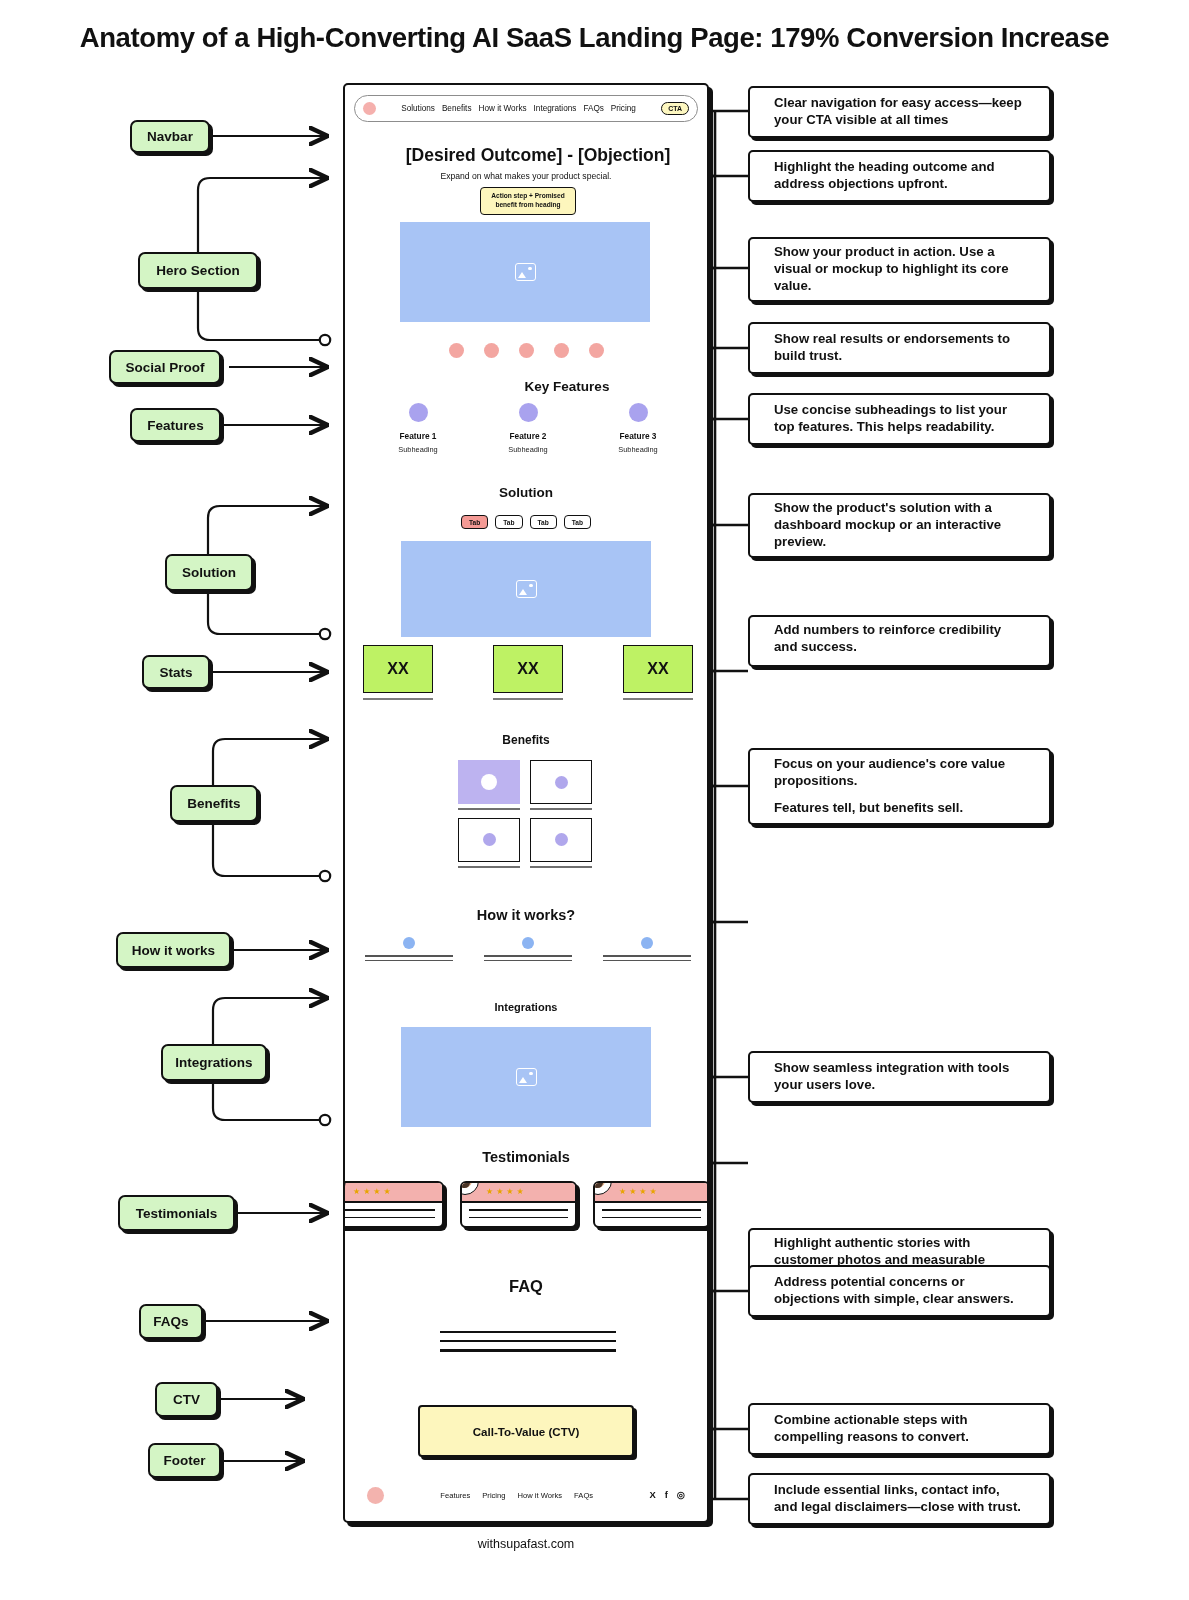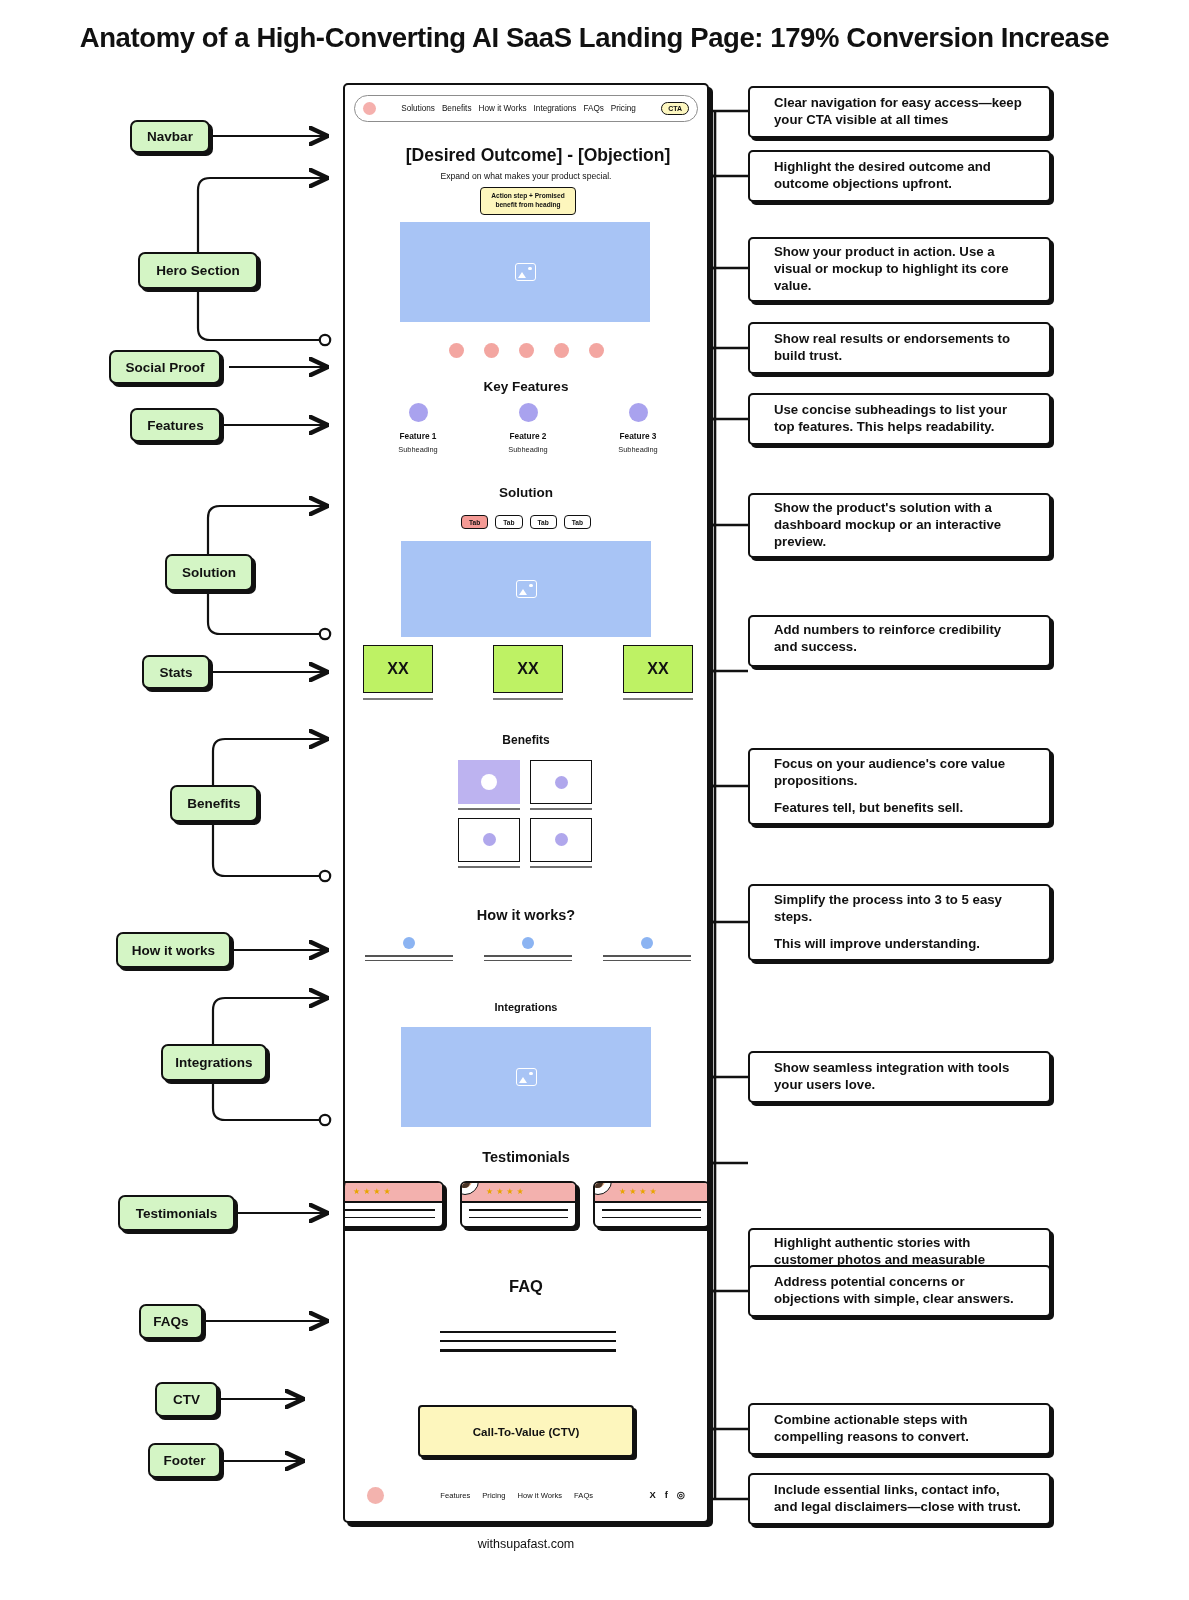--- a/index.html
+++ b/index.html
@@ -273,44 +273,40 @@
   <div class="chip" style="left:161px;top:1044px;width:106px;height:37px;">Integrations</div>
   <div class="chip" style="left:118px;top:1195px;width:117px;height:36px;">Testimonials</div>
   <div class="chip" style="left:139px;top:1304px;width:64px;height:35px;">FAQs</div>
   <div class="chip" style="left:155px;top:1382px;width:63px;height:35px;">CTV</div>
   <div class="chip" style="left:148px;top:1443px;width:73px;height:35px;">Footer</div>
 
   <div class="note" style="left:748px;top:86px;width:303px;height:52px;">
     <p>Clear navigation for easy access—keep your CTA visible at all times</p>
   </div>
   <div class="note" style="left:748px;top:150px;width:303px;height:52px;">
-    <p>Highlight the desired outcome and outcome objections upfront.</p>
+    <p>Highlight the heading outcome and address objections upfront.</p>
   </div>
   <div class="note" style="left:748px;top:237px;width:303px;height:65px;">
     <p>Show your product in action. Use a visual or mockup to highlight its core value.</p>
   </div>
   <div class="note" style="left:748px;top:322px;width:303px;height:52px;">
     <p>Show real results or endorsements to build trust.</p>
   </div>
   <div class="note" style="left:748px;top:393px;width:303px;height:52px;">
     <p>Use concise subheadings to list your top features. This helps readability.</p>
   </div>
   <div class="note" style="left:748px;top:493px;width:303px;height:65px;">
     <p>Show the product's solution with a dashboard mockup or an interactive preview.</p>
   </div>
   <div class="note" style="left:748px;top:615px;width:303px;height:52px;justify-content:flex-end;">
     <p>Add numbers to reinforce credibility and success.</p>
   </div>
   <div class="note" style="left:748px;top:748px;width:303px;height:77px;">
     <p>Focus on your audience's core value propositions.</p>
     <p>Features tell, but benefits sell.</p>
-  </div>
-  <div class="note" style="left:748px;top:884px;width:303px;height:77px;">
-    <p>Simplify the process into 3 to 5 easy steps.</p>
-    <p>This will improve understanding.</p>
   </div>
   <div class="note" style="left:748px;top:1051px;width:303px;height:52px;">
     <p>Show seamless integration with tools your users love.</p>
   </div>
   <div class="note" style="left:748px;top:1184px;width:303px;height:65px;margin-top:44px;">
     <p>Highlight authentic stories with customer photos and measurable results</p>
   </div>
   <div class="note" style="left:748px;top:1265px;width:303px;height:52px;">
     <p>Address potential concerns or objections with simple, clear answers.</p>
   </div>
@@ -349,21 +345,21 @@
       </div>
 
       <div class="sp">
         <i></i>
         <i></i>
         <i></i>
         <i></i>
         <i></i>
       </div>
 
-      <div class="sec-h" style="top:294px;font-size:13.5px;">Key Features</div>
+      <div class="sec-h" style="top:294px;font-size:13.5px;padding-left:41px;">Key Features</div>
       <div class="feat-row">
         <div class="feat">
           <div class="bub"></div>
           <div class="t">Feature 1</div>
           <div class="s">Subheading</div>
         </div>
         <div class="feat">
           <div class="bub"></div>
           <div class="t">Feature 2</div>
           <div class="s">Subheading</div>

